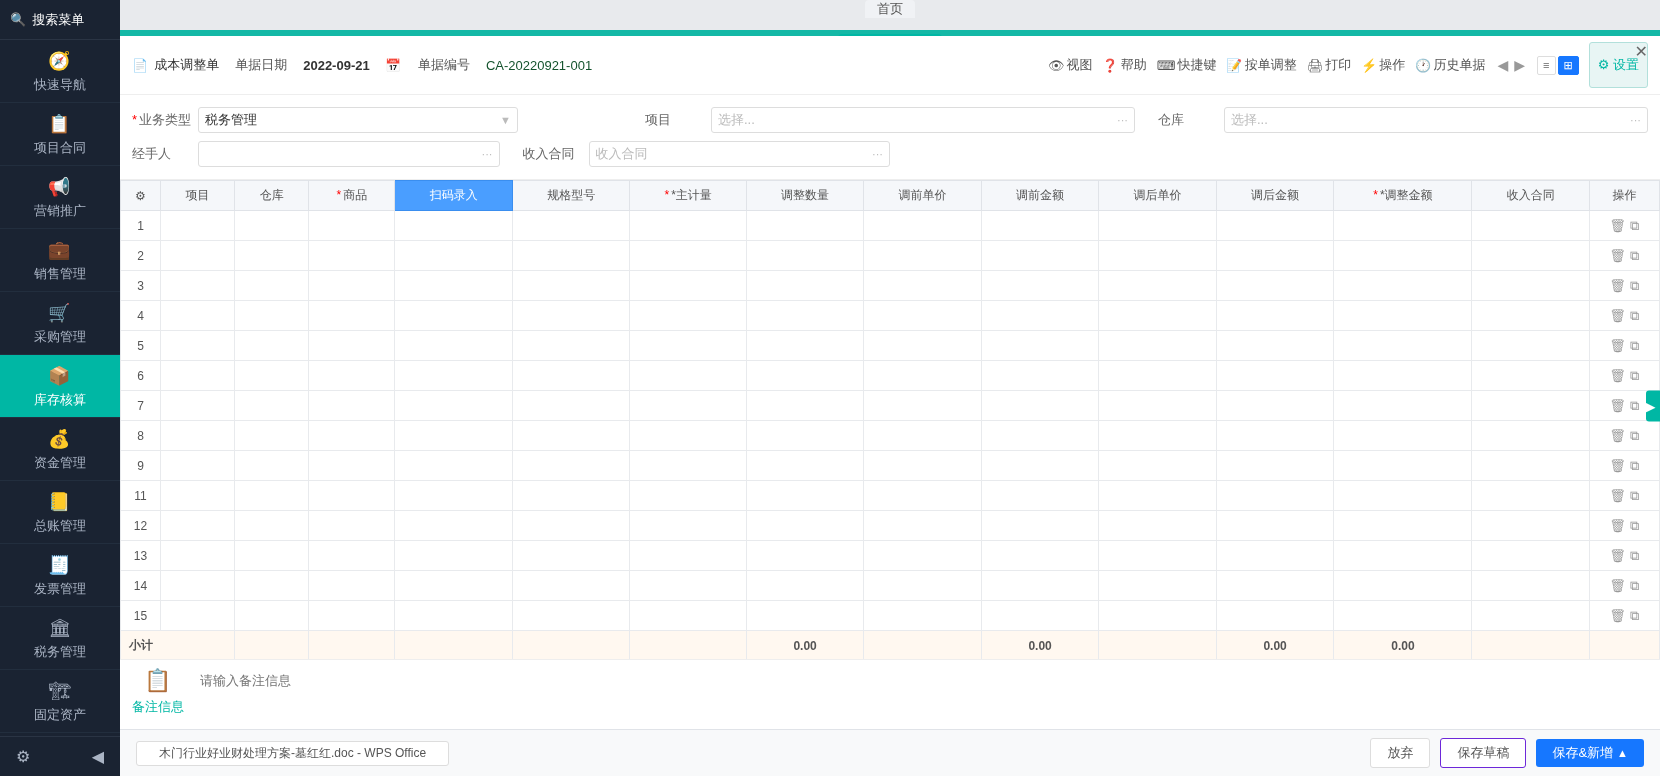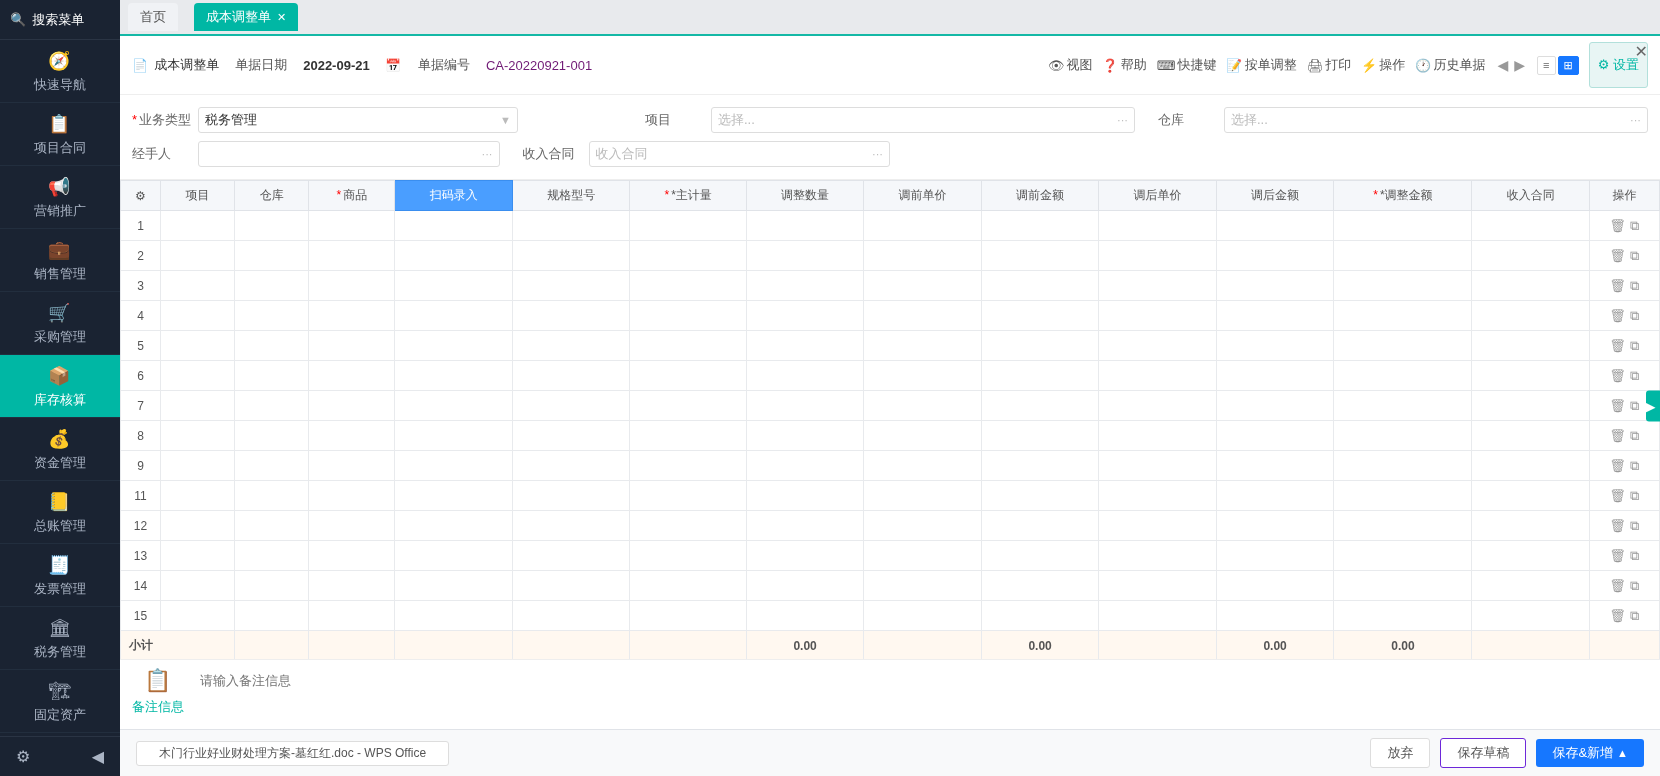--- a/index.html
+++ b/index.html
@@ -63,22 +63,23 @@
       overflow: hidden;
     }
 
     
     .tab-bar {
       display: flex;
       align-items: center;
       background: #e8eaed;
       height: 36px;
       padding: 0 8px;
-      border-bottom: 2px solid #14b8a6;
+      border-bottom: 6px solid #14b8a6;
       gap: 16px;
+      flex-direction: column;
     }
     .tab {
       display: flex;
       align-items: center;
       padding: 0 12px;
       height: 28px;
       border-radius: 4px 4px 0 0;
       cursor: pointer;
       font-size: 13px;
       gap: 6px;
@@ -434,21 +435,21 @@
     <div class="form-header">
       <div class="form-header-title">
         <span>📄</span>
         <span>成本调整单</span>
       </div>
       <div class="form-header-meta">
         <span>单据日期</span>
         <span style="color:#333;font-weight:700;">2022-09-21</span>
         <span style="cursor:pointer;">📅</span>
         <span>单据编号</span>
-        <span style="color:#701a75;font-weight:500;">CA-20220921-001</span>
+        <span style="color:#14532d;font-weight:500;">CA-20220921-001</span>
       </div>
       <div class="form-header-actions">
         <div class="action-btn">
           <span>👁</span>
           <span>视图</span>
         </div>
         <div class="action-btn">
           <span>❓</span>
           <span>帮助</span>
         </div>

